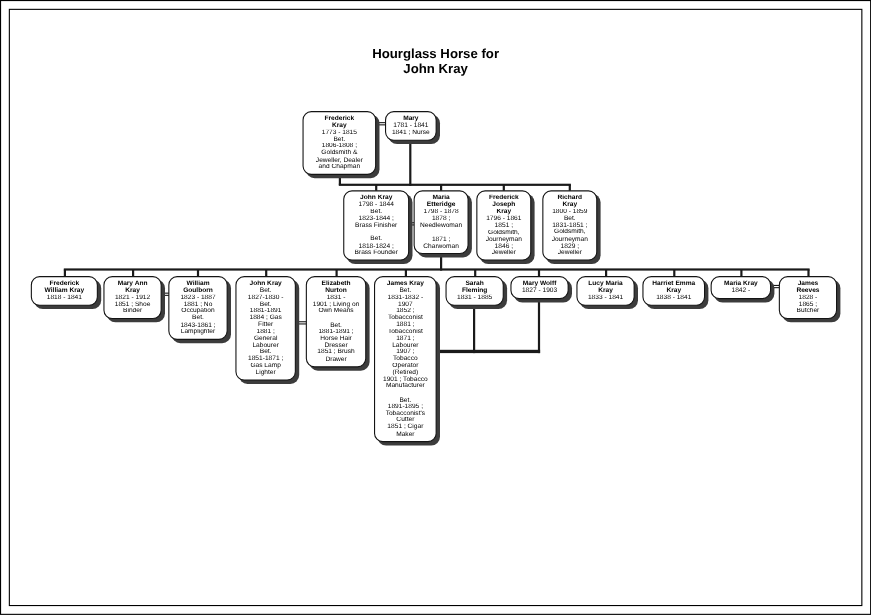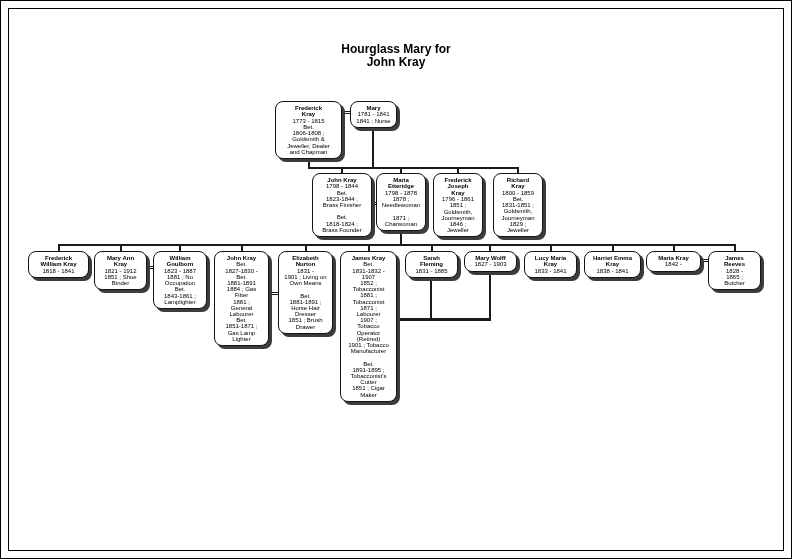--- a/index.html
+++ b/index.html
@@ -29,21 +29,21 @@
     position:absolute;z-index:1;height:1px;background:#fff;
     border-top:1.5px solid #1a1a1a;border-bottom:1.5px solid #1a1a1a;
   }
 </style>
 </head>
 <body>
 
 <div id="page">
   <div id="frame"></div>
   <div id="chart-title">
-    <div>Hourglass Mary for</div>
+    <div>Hourglass Horse for</div>
     <div>John Kray</div>
   </div>
   <div id="canvas">
       <div class="tree-line" style="left: 307px; top: 155px; width: 2px; height: 12px;"></div>
       <div class="tree-line" style="left: 371px; top: 124px; width: 2px; height: 44px;"></div>
       <div class="tree-line" style="left: 307px; top: 166px; width: 211px; height: 2px;"></div>
       <div class="tree-line" style="left: 340px; top: 167px; width: 2px; height: 6px;"></div>
       <div class="tree-line" style="left: 399px; top: 167px; width: 2px; height: 6px;"></div>
       <div class="tree-line" style="left: 456px; top: 167px; width: 2px; height: 6px;"></div>
       <div class="tree-line" style="left: 516px; top: 167px; width: 2px; height: 6px;"></div>

